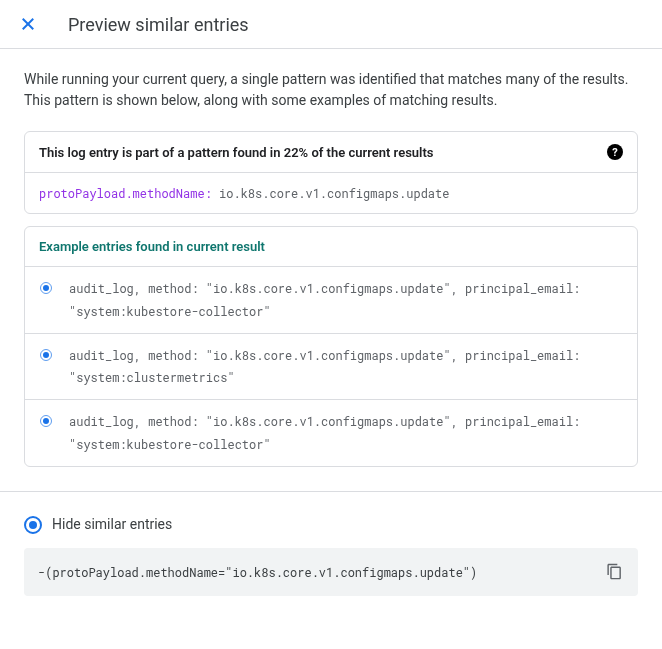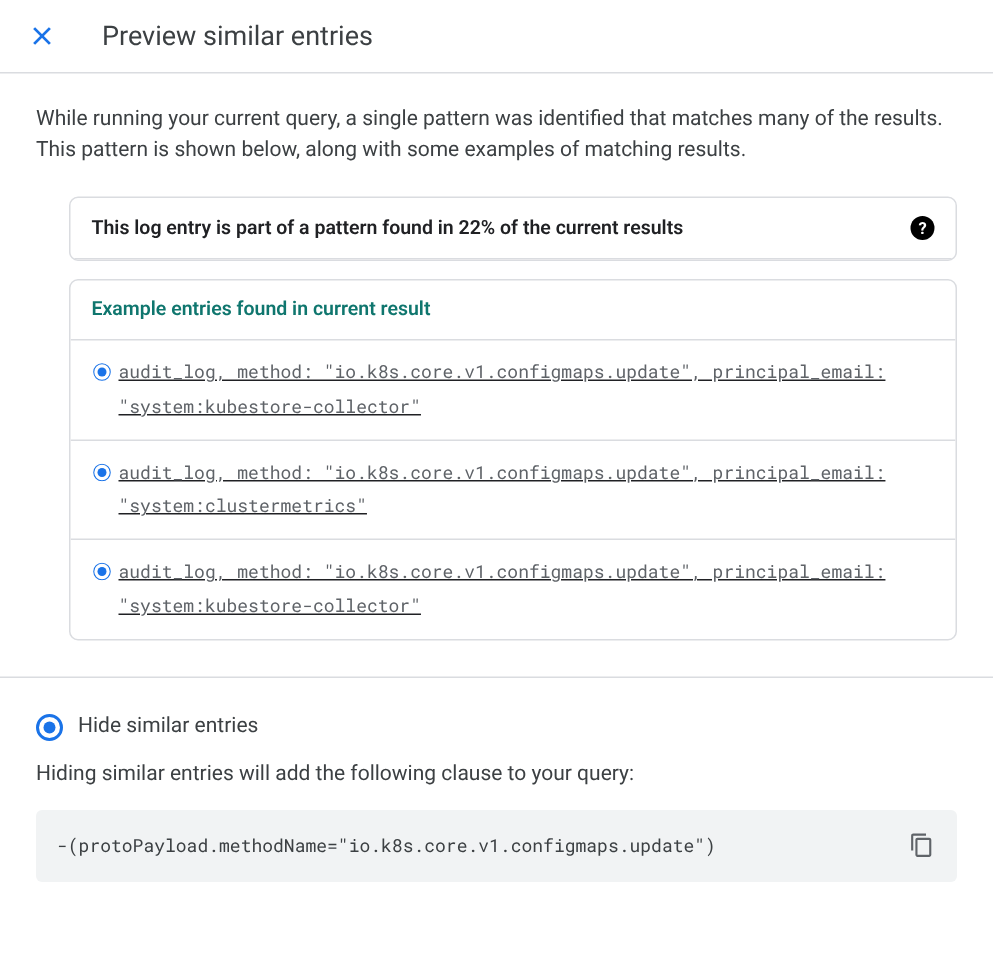--- a/index.html
+++ b/index.html
@@ -38,21 +38,20 @@
       font-size: 14px;
       color: #3c4043;
       line-height: 1.5;
       margin-bottom: 20px;
     }
     .panel {
       border: 1px solid #dadce0;
       border-radius: 6px;
       margin-bottom: 12px;
       overflow: hidden;
-      margin-left: 22px;
     }
     .panel-header {
       padding: 12px 14px;
       font-weight: 600;
       font-size: 13px;
       color: #202124;
       display: flex;
       justify-content: space-between;
       align-items: center;
       border-bottom: 1px solid #dadce0;
@@ -75,22 +74,21 @@
       font-family: 'Roboto Mono', monospace;
       font-size: 12px;
     }
     .panel-body .key { color: #9334e6; }
     .panel-body .val { color: #5f6368; }
     .example-row {
       display: flex;
       align-items: flex-start;
       border-top: 1px solid #dadce0;
       padding: 10px 14px;
-      gap: 4px;
-      text-decoration: underline;
+      gap: 16px;
     }
     .example-row:first-of-type { border-top: none; }
     .entries-body .example-row:first-child { border-top: 1px solid #dadce0; }
     .bullet {
       width: 14px;
       height: 14px;
       flex-shrink: 0;
       margin-top: 4px;
       display:flex;
       align-items:center;
@@ -184,20 +182,24 @@
   <div class="header-title">Preview similar entries</div>
 </div>
 
 <div class="content">
   <p class="intro">While running your current query, a single pattern was identified that matches many of the results. This pattern is shown below, along with some examples of matching results.</p>
 
   <div class="panel">
     <div class="panel-header">
       <span>This log entry is part of a pattern found in 22% of the current results</span>
       <span class="help-icon">?</span>
+    </div>
+    <div class="panel-body">
+      <span class="key">protoPayload.methodName:</span>
+      <span class="val">io.k8s.core.v1.configmaps.update</span>
     </div>
   </div>
 
   <div class="panel">
     <div class="example-header">Example entries found in current result</div>
     <div class="entries-body">
       <div class="example-row">
         <span class="bullet">
           <svg width="12" height="12" viewBox="0 0 12 12">
               <circle cx="6" cy="6" r="5.5" fill="none" stroke="#1a73e8" stroke-width="0.7"></circle>
@@ -229,21 +231,20 @@
 
   <div class="divider"></div>
 
   <div class="radio-row">
     <span class="radio-outer selected">
         <span class="radio-inner"></span>
       </span>
     <span class="radio-label">Hide similar entries</span>
   </div>
 
-  <p class="helper-text">Hiding similar entries will add the following clause to your query:</p>
 
   <div class="code-block">
     <span class="code-text">-(protoPayload.methodName="io.k8s.core.v1.configmaps.update")</span>
     <span class="copy-btn">
       <svg width="17" height="17" viewBox="0 0 24 24" fill="currentColor">
           <path d="M16 1H4c-1.1 0-2 .9-2 2v14h2V3h12V1zm3 4H8c-1.1 0-2 .9-2 2v14c0 1.1.9 2 2 2h11c1.1 0 2-.9 2-2V7c0-1.1-.9-2-2-2zm0 16H8V7h11v14z"></path>
         </svg>
     </span>
   </div>
 

